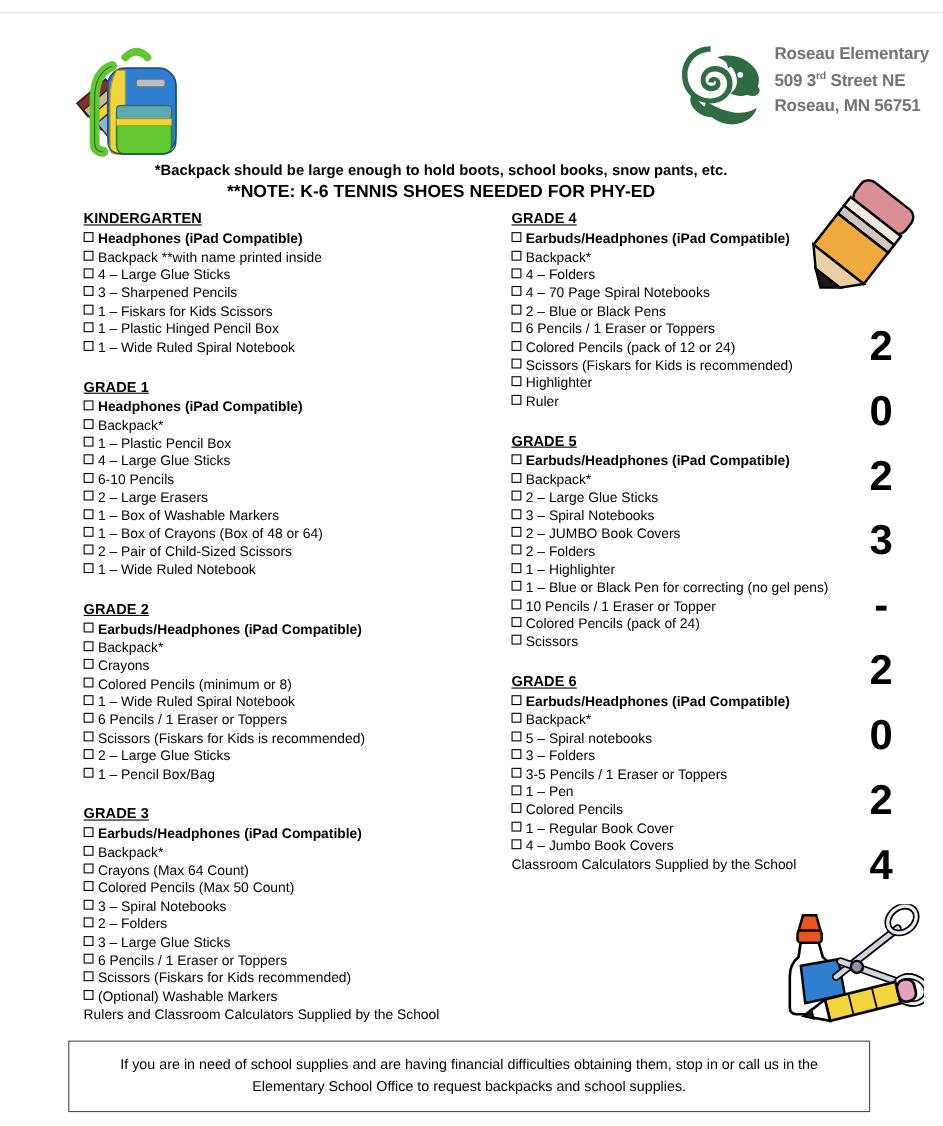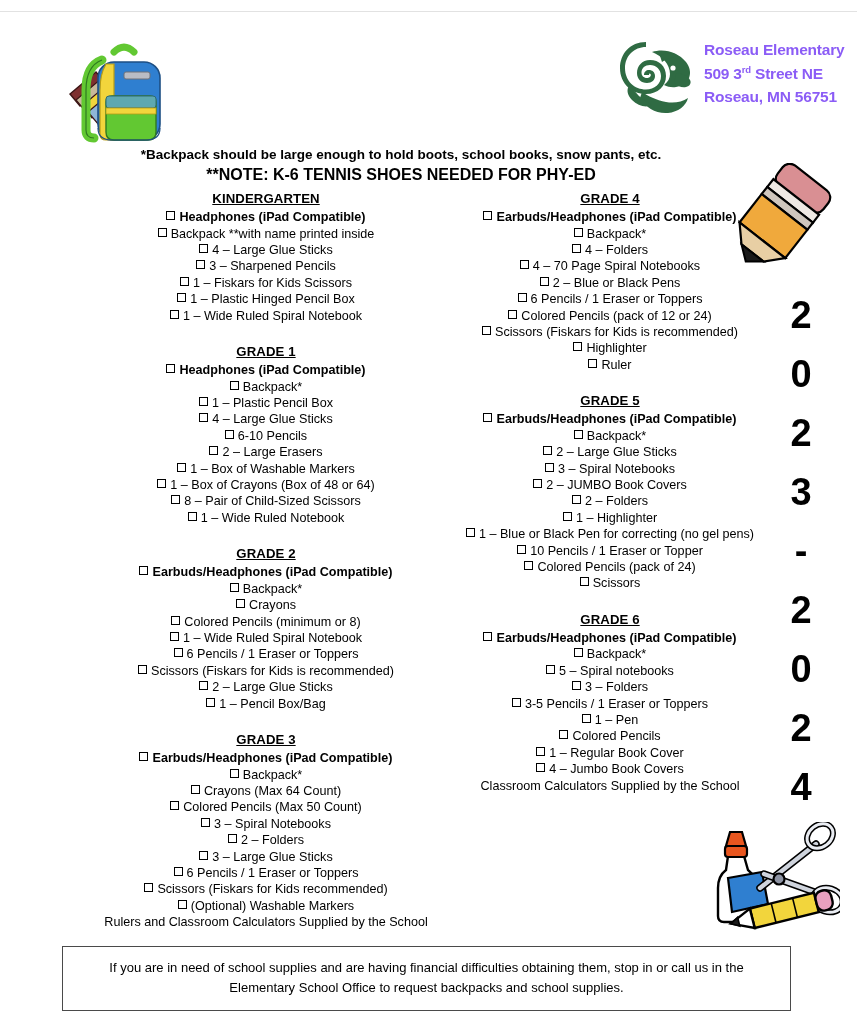--- a/index.html
+++ b/index.html
@@ -68,21 +68,21 @@
     width: 78px;
     height: 86px;
   }
   .school-lines {
     position: absolute;
     left: 88px;
     top: 6px;
     font-size: 15.5px;
     font-weight: bold;
     line-height: 1.52;
-    color: #8b5cf6;
+    color: #737373;
     letter-spacing: -0.2px;
     white-space: nowrap;
   }
   .school-lines sup {
     font-size: 9.5px;
     vertical-align: super;
   }
 
   
   .notes {
@@ -104,21 +104,21 @@
   }
 
   
   .col {
     position: absolute;
     top: 190px;
   }
   .col-left  { left: 76px;  width: 380px; }
   .col-right { left: 465px; width: 290px; }
 
-  .grade-block { margin-bottom: 19px; text-align: center; }
+  .grade-block { margin-bottom: 19px; }
   .grade-block:last-child { margin-bottom: 0; }
 
   .grade-heading {
     font-size: 13.2px;
     font-weight: bold;
     text-decoration: underline;
     letter-spacing: 0.1px;
     margin-bottom: 2px;
     line-height: 1.3;
   }
@@ -274,21 +274,21 @@
       <div class="grade-block">
         <div class="grade-heading">GRADE 1</div>
         <div class="supply-line bold"><span class="box"></span><span>Headphones (iPad Compatible)</span></div>
         <div class="supply-line"><span class="box"></span><span>Backpack*</span></div>
         <div class="supply-line"><span class="box"></span><span>1 – Plastic Pencil Box</span></div>
         <div class="supply-line"><span class="box"></span><span>4 – Large Glue Sticks</span></div>
         <div class="supply-line"><span class="box"></span><span>6-10 Pencils</span></div>
         <div class="supply-line"><span class="box"></span><span>2 – Large Erasers</span></div>
         <div class="supply-line"><span class="box"></span><span>1 – Box of Washable Markers</span></div>
         <div class="supply-line"><span class="box"></span><span>1 – Box of Crayons (Box of 48 or 64)</span></div>
-        <div class="supply-line"><span class="box"></span><span>8 – Pair of Child-Sized Scissors</span></div>
+        <div class="supply-line"><span class="box"></span><span>2 – Pair of Child-Sized Scissors</span></div>
         <div class="supply-line"><span class="box"></span><span>1 – Wide Ruled Notebook</span></div>
       </div>
       <div class="grade-block">
         <div class="grade-heading">GRADE 2</div>
         <div class="supply-line bold"><span class="box"></span><span>Earbuds/Headphones (iPad Compatible)</span></div>
         <div class="supply-line"><span class="box"></span><span>Backpack*</span></div>
         <div class="supply-line"><span class="box"></span><span>Crayons</span></div>
         <div class="supply-line"><span class="box"></span><span>Colored Pencils (minimum or 8)</span></div>
         <div class="supply-line"><span class="box"></span><span>1 – Wide Ruled Spiral Notebook</span></div>
         <div class="supply-line"><span class="box"></span><span>6 Pencils / 1 Eraser or Toppers</span></div>

